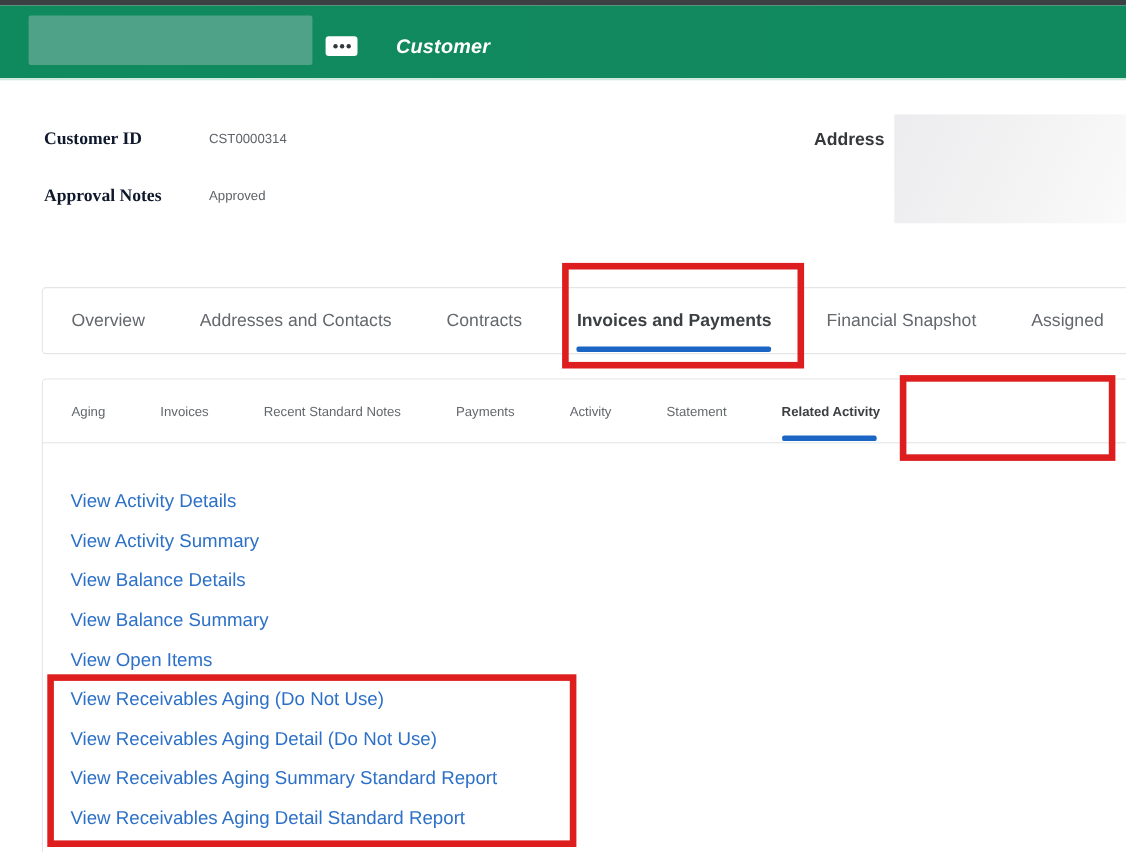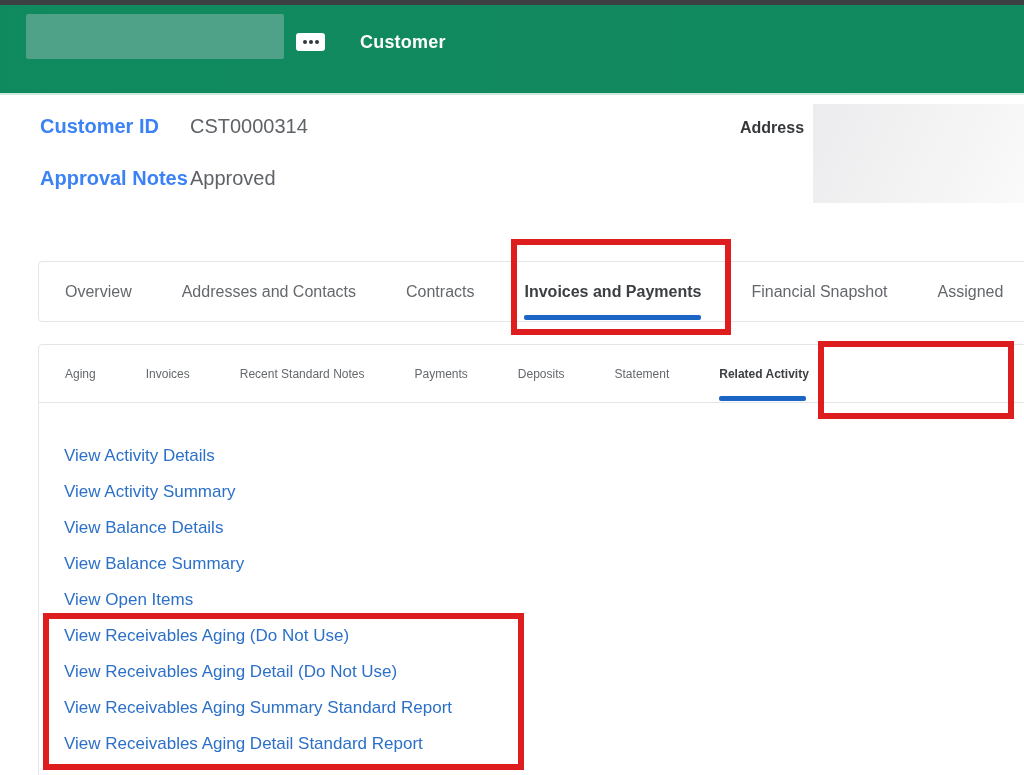--- a/index.html
+++ b/index.html
@@ -19,23 +19,24 @@
     position: absolute;
     left: 0; top: 0;
     width: 100%; height: 5px;
     background: #3d4043;
   }
 
   
   .appbar {
     position: absolute;
     left: 0; top: 5px;
-    width: 100%; height: 90px;
+    width: 100%; height: 68px;
     background: linear-gradient(90deg, #0f8a5f 0%, #12895e 55%, #118a60 100%);
     border-bottom: 2px solid #cfe9de;
+    font-style: italic;
   }
   .redacted-name {
     position: absolute;
     left: 26px; top: 9px;
     width: 258px; height: 45px;
     background: #4fa287;
     border-radius: 2px;
   }
   .more-btn {
     position: absolute;
@@ -69,27 +70,28 @@
   }
 
   
   .summary {
     position: absolute;
     left: 40px; top: 116px;
   }
   .summary-row { display: flex; margin-bottom: 31px; }
   .summary-label {
     width: 150px;
-    font-size: 20px;
+    font-size: 16px;
     font-weight: 700;
-    color: #3b82f6;
+    color: #0f172a;
     line-height: 21px;
+    font-family: Liberation Serif, serif;
   }
   .summary-value {
-    font-size: 20px;
+    font-size: 12px;
     color: #5f6367;
     line-height: 21px;
   }
   .address-label {
     position: absolute;
     left: 740px; top: 117px;
     font-size: 16px;
     font-weight: 700;
     color: #35383b;
     line-height: 21px;
@@ -238,21 +240,21 @@
     <div class="tab">Financial Snapshot</div>
     <div class="tab">Assigned</div>
   </div>
 
   <div class="subpanel">
     <div class="subtabs">
       <div class="subtab">Aging</div>
       <div class="subtab">Invoices</div>
       <div class="subtab">Recent Standard Notes</div>
       <div class="subtab">Payments</div>
-      <div class="subtab">Deposits</div>
+      <div class="subtab">Activity</div>
       <div class="subtab">Statement</div>
       <div class="subtab active">
         <span>Related Activity</span>
         <span class="active-underline"></span>
       </div>
     </div>
 
     <div class="links">
       <a class="report-link">View Activity Details</a>
       <a class="report-link">View Activity Summary</a>

